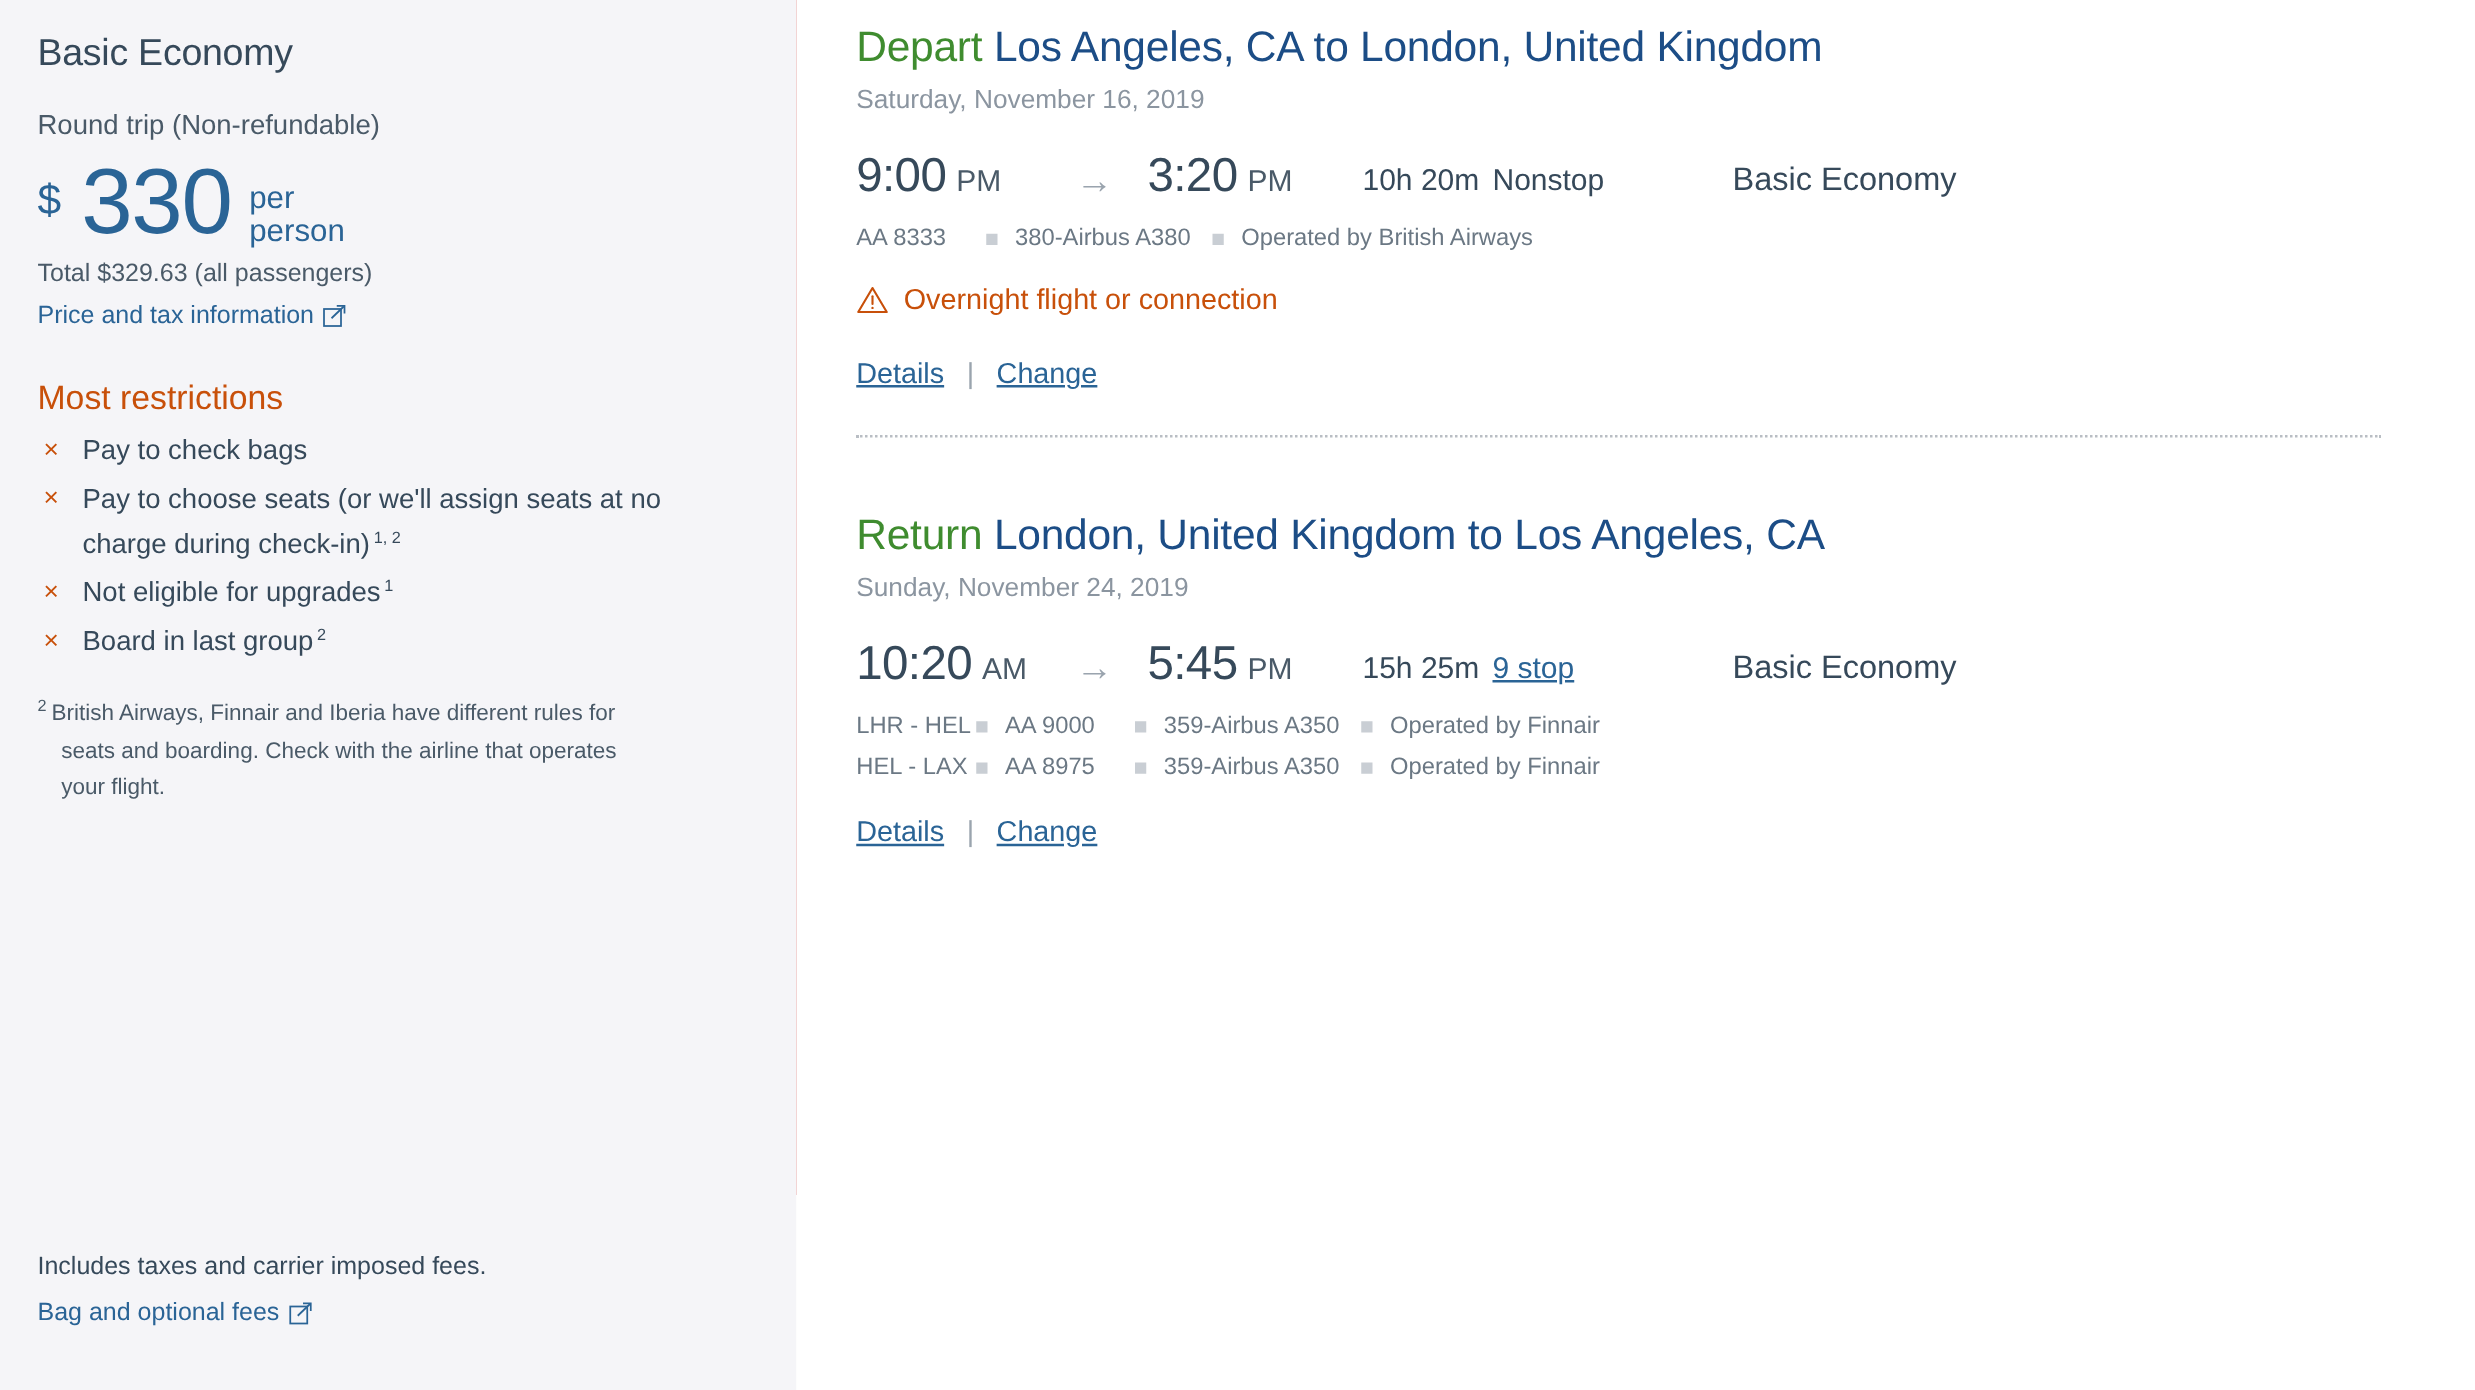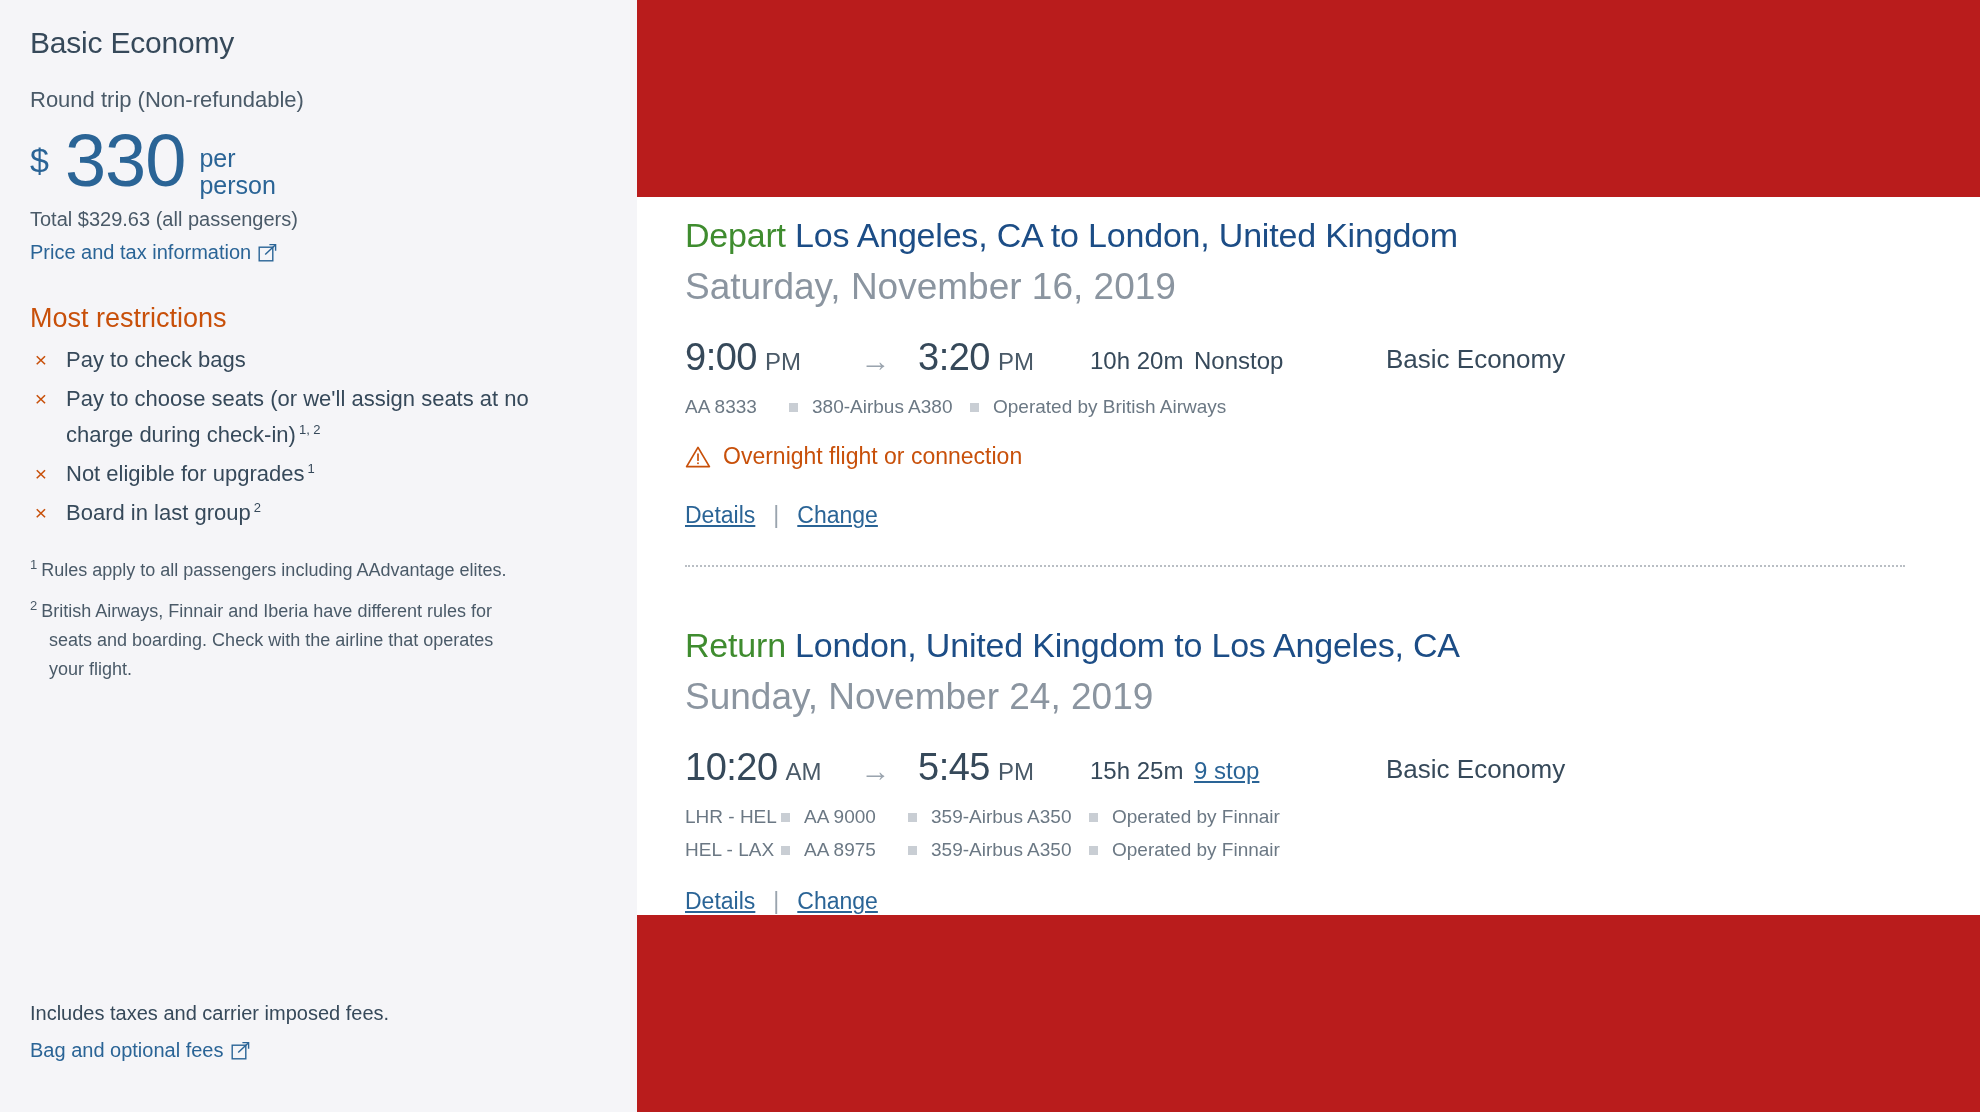--- a/index.html
+++ b/index.html
@@ -5,24 +5,23 @@
   * { box-sizing: border-box; }
   html, body {
     margin: 0; padding: 0;
     width: 1980px; height: 1112px;
     background: #ffffff;
     font-family: "Liberation Sans", sans-serif;
     overflow: hidden;
   }
   #page {
     position: relative;
-    width: 1980px; height: 1112px;
+    width: 1980px; height: 956px;
     display: flex;
     background: #b91c1c;
-    align-items: center;
   }
 
   
   .sidebar {
     width: 637px;
     height: 1112px;
     background: #f5f5f8;
     padding: 26px 30px 0 30px;
     flex: 0 0 637px;
     position: relative;
@@ -152,21 +151,21 @@
     font-size: 34px;
     font-weight: 400;
     color: #1c4d86;
     line-height: 1.22;
     letter-spacing: -0.2px;
     margin: 0;
     white-space: nowrap;
   }
   .seg-title .dir { color: #3f8c2f; }
   .seg-date {
-    font-size: 37px;
+    font-size: 21px;
     color: #8b95a0;
     margin: 8px 0 0 0;
     font-weight: 400;
     line-height: 1.2;
   }
 
   .flight-row {
     display: flex;
     align-items: flex-start;
     margin-top: 28px;
@@ -327,23 +326,20 @@
         <span class="restr-text"><span>Not eligible for upgrades</span><sup class="fn">1</sup></span>
       </li>
       <li>
         <span class="x-mark">×</span>
         <span class="restr-text"><span>Board in last group</span><sup class="fn">2</sup></span>
       </li>
     </ul>
 
     <div class="footnotes">
       <div class="footnote">
-        <sup>1</sup><span>Rules apply to all passengers including AAdvantage elites.</span>
-      </div>
-      <div class="footnote">
         <sup>2</sup><span>British Airways, Finnair and Iberia have different rules for seats and boarding. Check with the airline that operates your flight.</span>
       </div>
     </div>
 
     <div class="sidebar-bottom">
       <div class="includes-taxes">Includes taxes and carrier imposed fees.</div>
       <a class="link-blue">
         <span>Bag and optional fees</span>
         <span class="ext-icon">
           <svg width="19" height="19" viewBox="0 0 19 19" fill="none" stroke="#2a6496" stroke-width="1.4">

